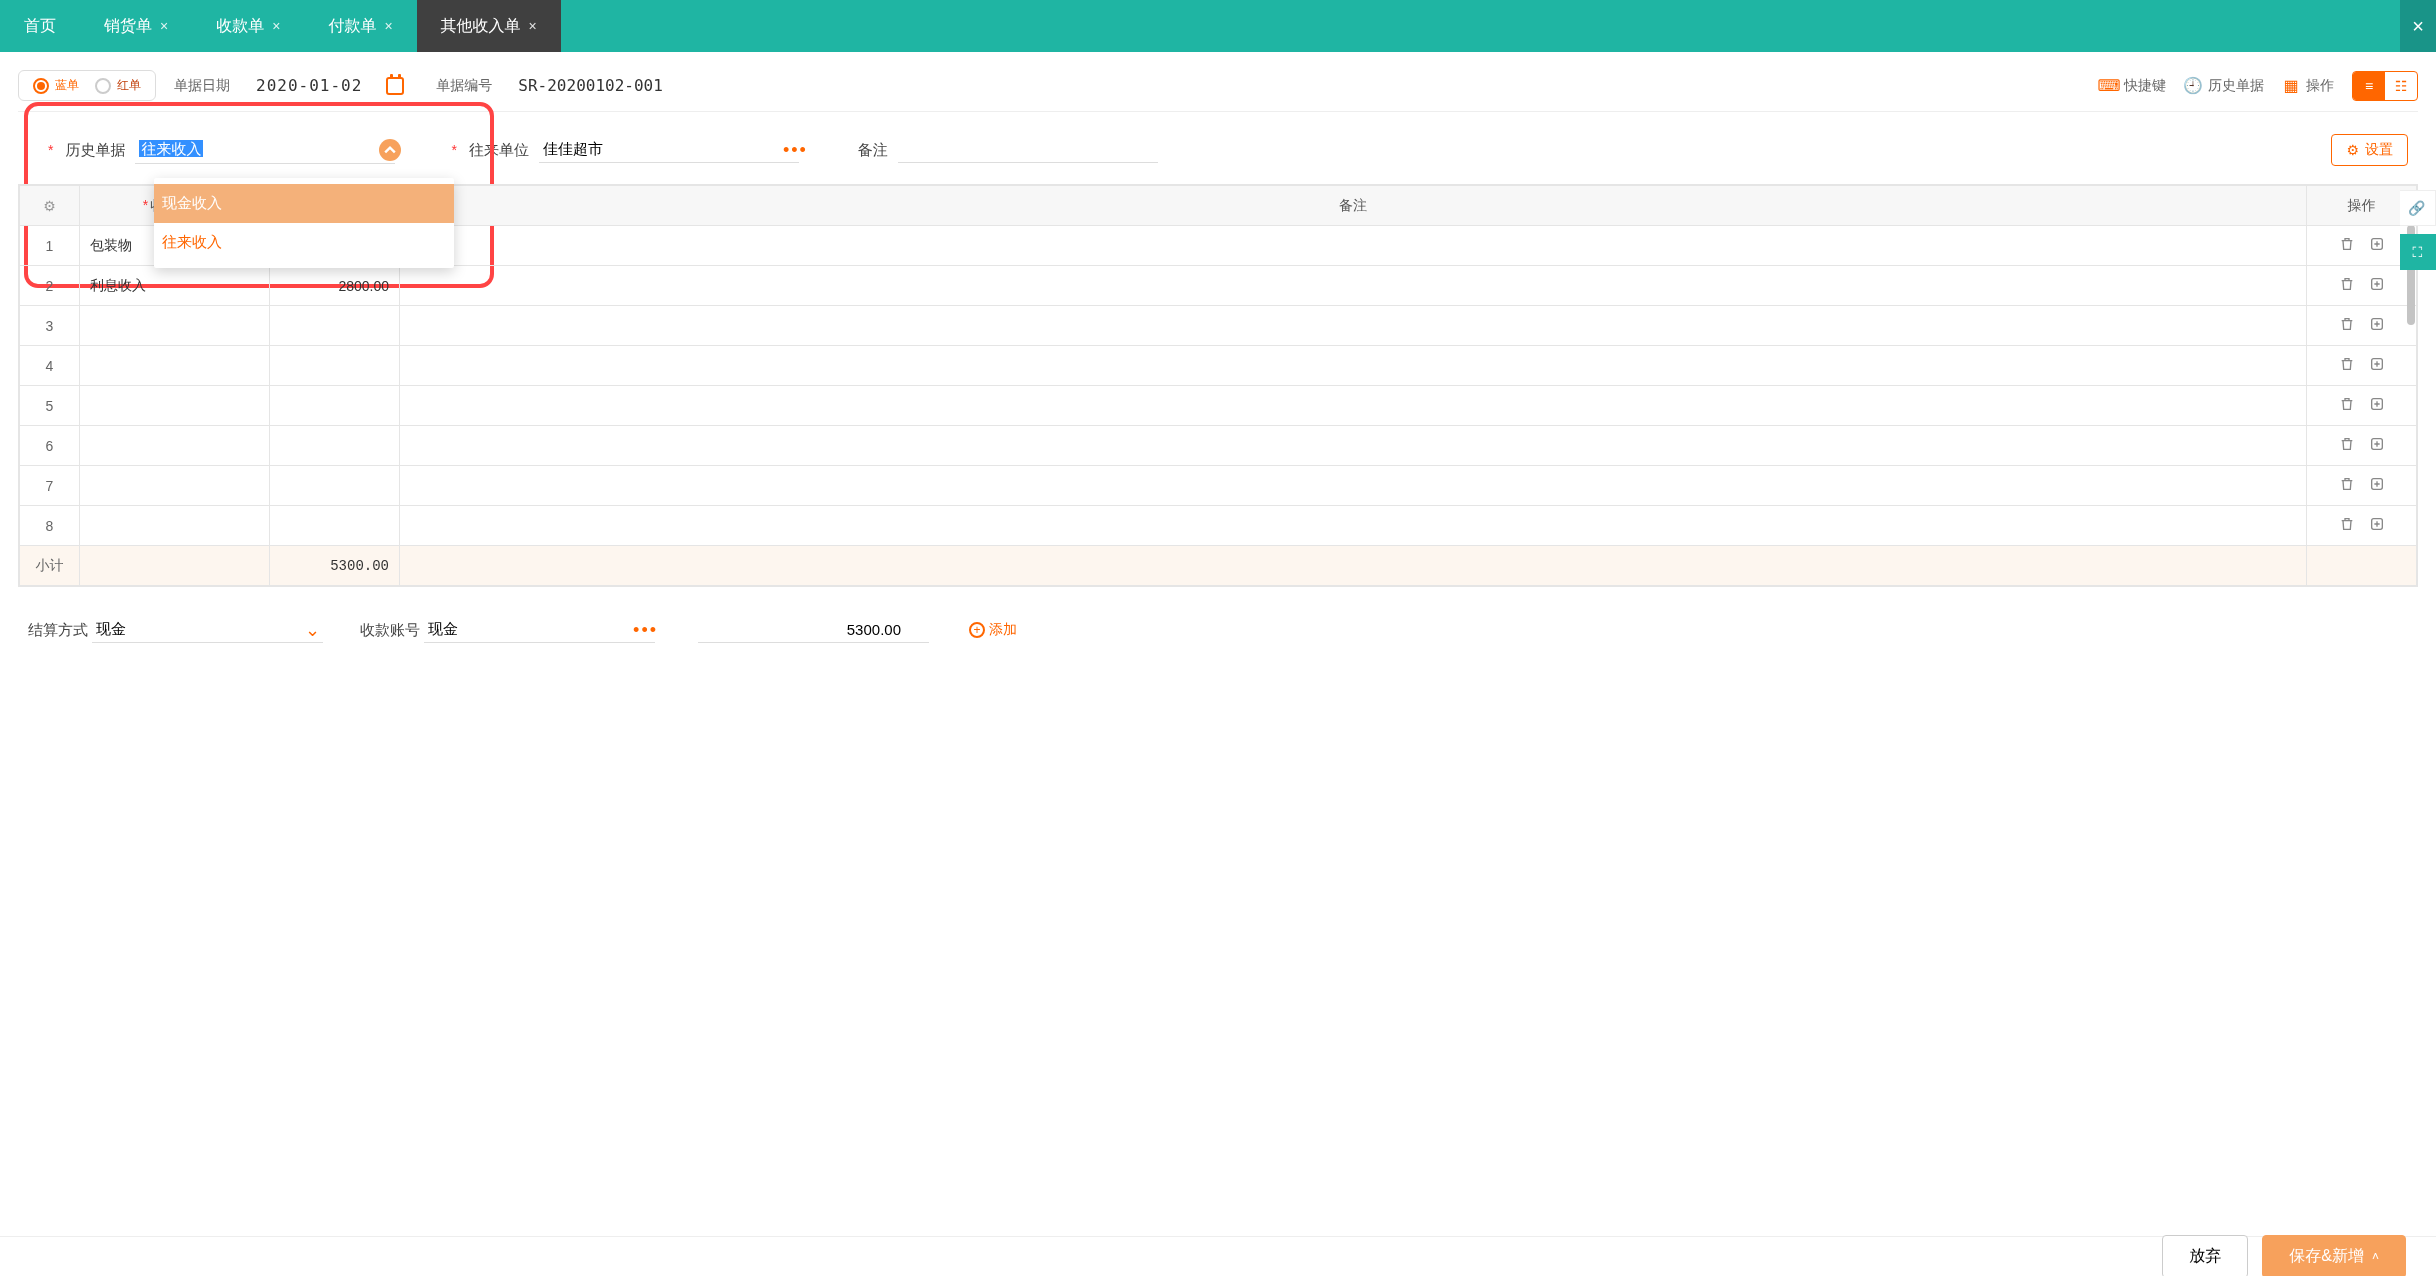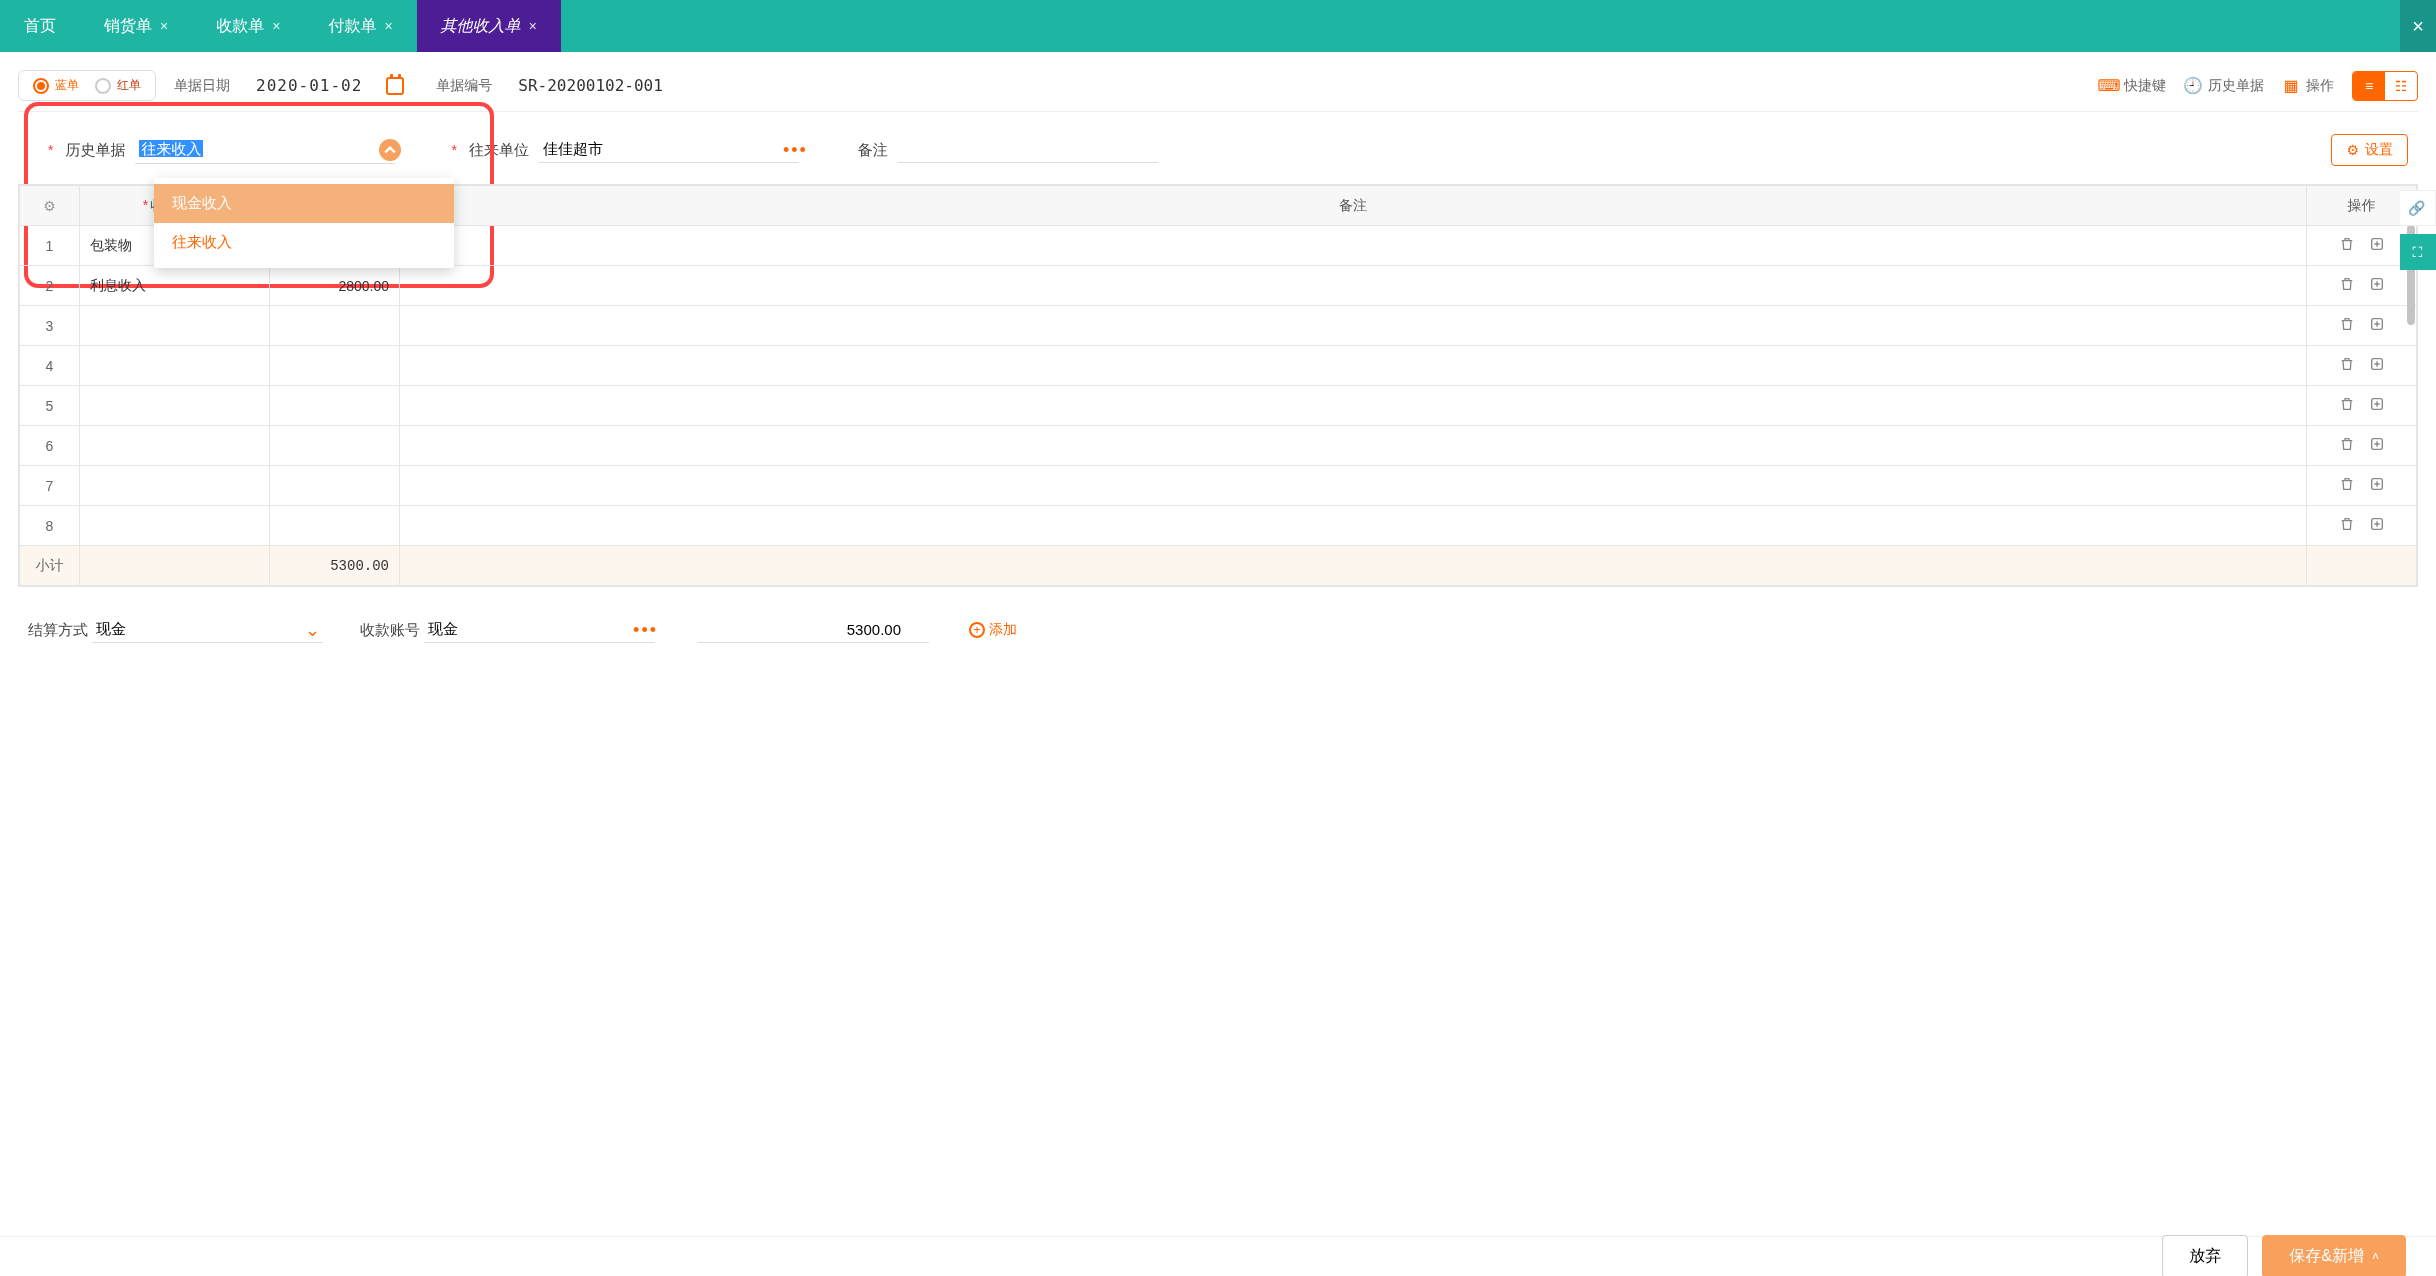--- a/index.html
+++ b/index.html
@@ -1,21 +1,21 @@
 <!DOCTYPE html>
 <html><head>
 <meta charset="utf-8">
 <style>
 * { box-sizing: border-box; margin: 0; padding: 0; }
 body { font-family: "Microsoft YaHei", "PingFang SC", sans-serif; font-size: 14px; color: #333; background: #fff; }
 
 
 .topbar { background: #1fb5a3; display: flex; align-items: stretch; height: 52px; position: relative; }
 .tab { padding: 0 24px; display: flex; align-items: center; color: #fff; font-size: 16px; cursor: pointer; gap: 8px; }
-.tab.active { background: #4c1d95; font-style: italic; }
+.tab.active { background: #404040; }
 .tab-close { font-size: 14px; opacity: 0.85; }
 .topbar-close { position: absolute; right: 0; top: 0; width: 36px; height: 52px; background: #199488; color: #fff; display: flex; align-items: center; justify-content: center; font-size: 20px; cursor: pointer; }
 
 .content { padding: 12px 18px 0 18px; }
 
 
 .toolbar { display: flex; align-items: center; height: 48px; gap: 18px; border-bottom: 1px solid #eee; padding-bottom: 4px; }
 .radio-pair { display: flex; align-items: center; gap: 16px; border: 1px solid #ddd; border-radius: 6px; padding: 6px 14px; }
 .radio-opt { display: flex; align-items: flex-end; gap: 6px; cursor: pointer; font-size: 12px; }
 .radio-ring { width: 16px; height: 16px; border-radius: 50%; border: 2px solid #ccc; display: inline-flex; align-items: center; justify-content: center; }
@@ -42,21 +42,21 @@
 .input-line.short { min-width: 200px; }
 .chev-circ { width:22px; height:22px; border-radius:50%; background:#f7a15c; display:inline-flex; align-items:center; justify-content:center; color:#fff; margin-left:-26px; cursor:pointer; }
 .chev-circ svg { width:12px; height:12px; }
 .ellipsis-btn { color:#f60; font-size:18px; cursor:pointer; margin-left:-26px; letter-spacing:2px; }
 .settings-btn { margin-left:auto; border:1px solid #f60; color:#f60; background:#fff; border-radius:4px; padding:6px 14px; display:flex; align-items:center; gap:6px; cursor:pointer; font-size:14px; }
 
 .highlight-box { position:absolute; border:4px solid #f44; border-radius:14px; pointer-events:none; }
 
 
 .dropdown { position:absolute; background:#fff; box-shadow:0 4px 14px rgba(0,0,0,0.18); border-radius:2px; min-width:300px; padding:6px 0; z-index:10; }
-.dd-item { padding:10px 18px; cursor:pointer; font-size:15px; }
+.dd-item { padding:10px 8px; cursor:pointer; font-size:15px; }
 .dd-item.hover { background:#f4b17a; color:#fff; }
 .dd-item.sel { color:#f60; }
 
 
 .table-wrap { border:1px solid #e5e5e5; position:relative; }
 table { width:100%; border-collapse:collapse; table-layout:fixed; }
 th, td { border:1px solid #e5e5e5; height:40px; padding:0 10px; font-size:14px; }
 th { background:#f7f7f7; font-weight:normal; color:#555; }
 th.ops, td.ops { width:110px; text-align:center; }
 th.idx, td.idx { width:60px; text-align:center; color:#666; }

